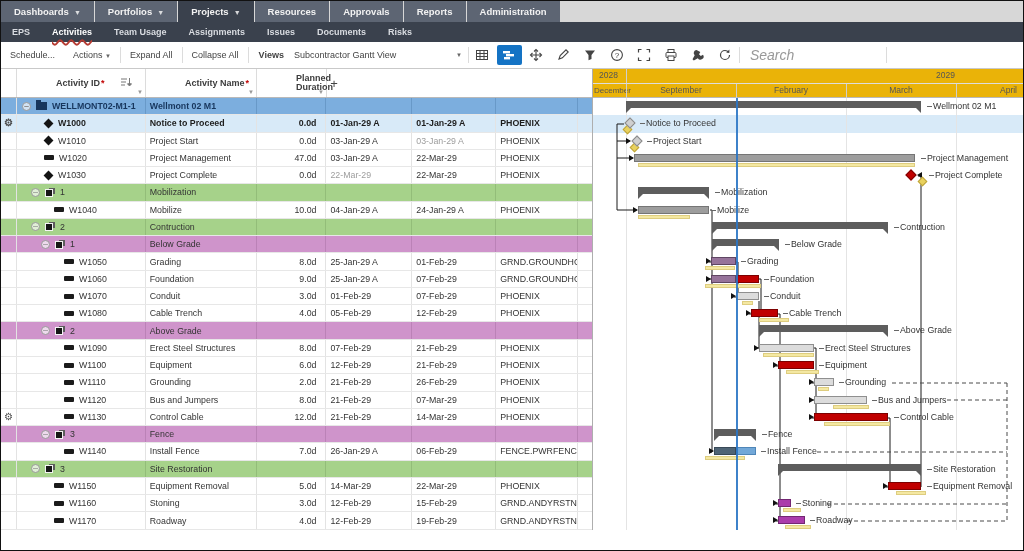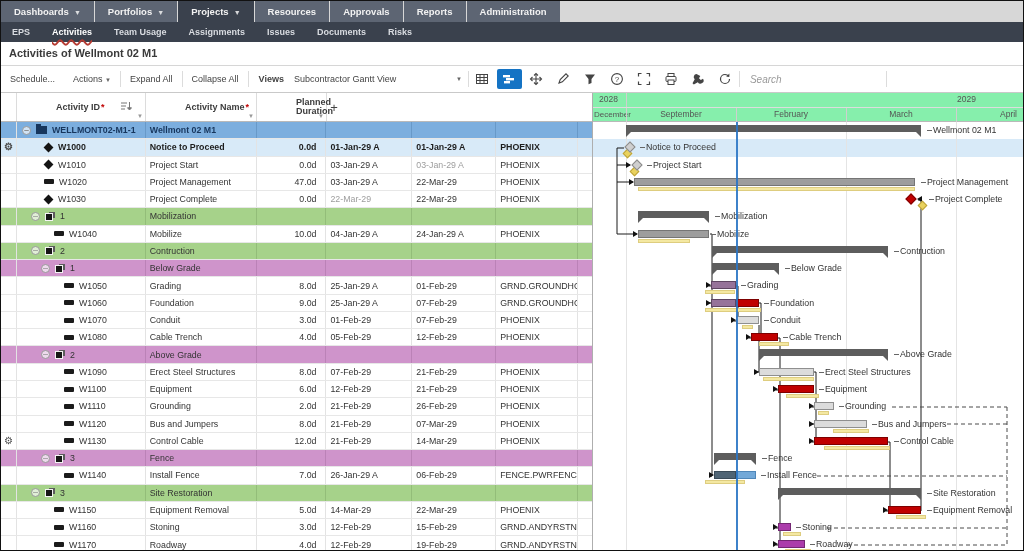--- a/index.html
+++ b/index.html
@@ -20,21 +20,21 @@
   .toolbar{height:26px;border-bottom:1px solid #c9c9c9;display:flex;align-items:center;font-size:9px;color:#444;}
   .tbtn{padding:0 9px;line-height:24px;cursor:pointer;white-space:nowrap;}
   .tsep{width:1px;height:16px;background:#dcdcdc;}
   .views-lb{font-weight:bold;padding:0 4px 0 10px;}
   .view-dd{width:168px;display:flex;justify-content:space-between;align-items:center;padding:0 6px;cursor:pointer;}
   .sm-caret{font-size:6px;color:#666;}
   .ibtn{width:25px;height:20px;display:flex;align-items:center;justify-content:center;cursor:pointer;border-radius:2px;margin:0 1px;}
   .ibtn.active{background:#1473c4;}
   .ibtn svg{display:block;}
   .search-wrap{display:flex;align-items:center;width:138px;margin-left:8px;}
-  .search-wrap input{border:none;outline:none;flex:1;font-size:10px;font-style:italic;color:#555;
+  .search-wrap input{border:none;outline:none;flex:1;font-size:14px;font-style:italic;color:#555;
     font-family:"Liberation Sans",sans-serif;background:transparent;}
   .search-wrap input::placeholder{color:#999;font-style:italic;}
   
   .main{display:flex;height:461px;}
   .left{width:592px;border-right:1px solid #aeaeae;box-sizing:border-box;display:flex;flex-direction:column;}
   .right{flex:1;position:relative;overflow:hidden;}
   
   .ghead{height:29px;display:flex;border-bottom:1px solid #b9b9b9;box-sizing:border-box;background:#fff;}
   .hcell{border-right:1px solid #dcdcdc;box-sizing:border-box;font-size:9px;font-weight:bold;color:#3c3c3c;
     display:flex;align-items:center;padding:0 3px;position:relative;cursor:pointer;}
@@ -64,21 +64,21 @@
   .i-folder{width:11px;height:8px;background:#17365d;position:relative;margin:0 5px 0 1px;flex:none;}
   .i-folder::before{content:"";position:absolute;top:-2px;left:0;width:5px;height:2px;background:#17365d;}
   .i-wbs{width:10px;height:9px;position:relative;margin:0 5px 0 1px;flex:none;}
   .i-wbs::before{content:"";position:absolute;right:0;top:0;width:6px;height:6px;background:#5c5c5c;}
   .i-wbs::after{content:"";position:absolute;left:0;bottom:0;width:6px;height:6px;background:#161616;border:1px solid #f4f4f4;box-sizing:content-box;}
   .i-col{width:9px;height:9px;border:1px solid #9a9a9a;border-radius:50%;color:#8a8a8a;font-size:9px;line-height:7px;
     text-align:center;box-sizing:border-box;margin-right:4px;flex:none;background:rgba(255,255,255,.65);cursor:pointer;}
   .i-gear{font-size:10px;color:#4c4c4c;line-height:10px;cursor:pointer;}
   .ind{flex:none;}
   
-  .g-head{height:29px;border-bottom:1px solid #b9b9b9;box-sizing:border-box;position:relative;background:#86efac;}
+  .g-head{height:29px;border-bottom:1px solid #b9b9b9;box-sizing:border-box;position:relative;background:#eab308;}
   .g-years{position:relative;height:14px;border-bottom:1px solid #ddd;font-size:8.5px;color:#555;}
   .g-months{position:relative;height:14px;font-size:8.5px;color:#555;}
   .g-years span,.g-months span{position:absolute;top:1px;line-height:11px;}
   .g-body{position:relative;height:432px;}
   .g-vline{position:absolute;top:0;bottom:0;width:1px;background:#e4e4e4;z-index:1;}
   .g-hvline{position:absolute;top:0;bottom:0;width:1px;background:#cfcfcf;}
   .g-band-div{position:absolute;left:0;right:0;height:17.28px;background:#d8eaf8;z-index:0;}
   #gantt-svg{position:absolute;left:0;top:0;z-index:3;pointer-events:none;}
   .g-datadate{position:absolute;top:0;bottom:0;width:2px;background:rgba(42,117,197,.9);z-index:5;}
   #gantt-rows{position:absolute;left:0;top:0;right:0;bottom:0;z-index:4;}
@@ -118,21 +118,20 @@
   <div class="nav2">
     <div class="item"><span>EPS</span></div>
     <div class="item active"><span>Activities</span></div>
     <div class="item"><span>Team Usage</span></div>
     <div class="item"><span>Assignments</span></div>
     <div class="item"><span>Issues</span></div>
     <div class="item"><span>Documents</span></div>
     <div class="item"><span>Risks</span></div>
   </div>
 
-  <div class="titlebar">Activities of Wellmont 02 M1</div>
 
   <div class="toolbar">
     <div class="tbtn">Schedule...</div>
     <div class="tbtn"><span>Actions</span> <span class="sm-caret">▼</span></div>
     <div class="tsep"></div>
     <div class="tbtn">Expand All</div>
     <div class="tsep"></div>
     <div class="tbtn">Collapse All</div>
     <div class="tsep"></div>
     <div class="views-lb">Views</div>
@@ -616,21 +615,21 @@
             <div class="cell c-sub">GRND.ANDYRSTN</div>
             <div class="cell c-plus"></div>
           </div>
         </div>
     </div>
 
     <div class="right">
       <div class="g-head">
         <div class="g-years">
           <span style="left:6px">2028</span>
-          <span style="left:364px">2029</span>
+          <span style="left:343px">2029</span>
           <div class="g-hvline" style="left:33px"></div>
         </div>
         <div class="g-months">
           <span style="left:1px;font-size:8px">December</span>
           <span style="left:58px;width:60px;text-align:center">September</span>
           <span style="left:168px;width:60px;text-align:center">February</span>
           <span style="left:278px;width:60px;text-align:center">March</span>
           <span style="left:380px;width:44px;text-align:right">April</span>
           <div class="g-hvline" style="left:33px"></div>
           <div class="g-hvline" style="left:143px"></div>

